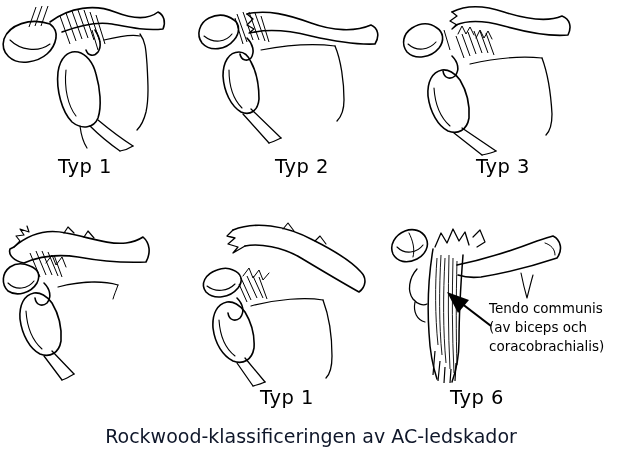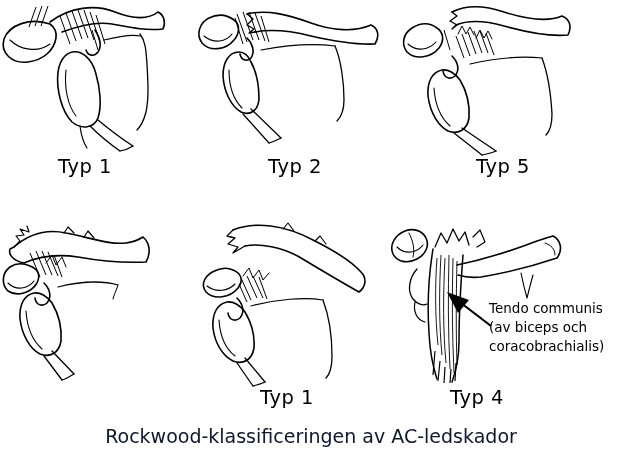--- a/index.html
+++ b/index.html
@@ -152,24 +152,24 @@
       <path stroke="#000" fill="none" stroke-width="0.9" d="M52,55 C50,82 50,112 53,142 M56,52 C54,86 54,122 57,152 M60,55 C58,92 58,128 61,160 M64,52 C63,90 63,128 65,166 M68,55 C67,92 67,130 69,170 M72,58 C71,94 71,132 72,162"></path>
       <path stroke="#000" fill="none" stroke-width="1.2" d="M50,148 L48,172 M55,158 L53,178 M60,164 L59,180 M66,166 L65,180 M71,160 L70,178"></path>
       <g>
         <path stroke="#000" fill="none" stroke-width="2.2" d="M106,123 L76,100"></path>
         <polygon points="62,89 84,97 73,110" fill="#000" stroke="none"></polygon>
       </g>
     </svg>
   </figure>
 
   <div class="typ-label" style="left:25px;top:155px">Typ 1</div>
-  <div class="typ-label" style="left:235px;top:155px">Typ 2</div>
-  <div class="typ-label" style="left:443px;top:155px">Typ 5</div>
+  <div class="typ-label" style="left:242px;top:155px">Typ 2</div>
+  <div class="typ-label" style="left:443px;top:155px">Typ 3</div>
   <div class="typ-label" style="left:227px;top:386px">Typ 1</div>
-  <div class="typ-label" style="left:417px;top:386px">Typ 4</div>
+  <div class="typ-label" style="left:417px;top:386px">Typ 6</div>
 
   <div class="annotation">
     <div>Tendo communis</div>
     <div>(av biceps och</div>
     <div>coracobrachialis)</div>
   </div>
 
   <div class="caption">Rockwood-klassificeringen av AC-ledskador</div>
 
 </div>

